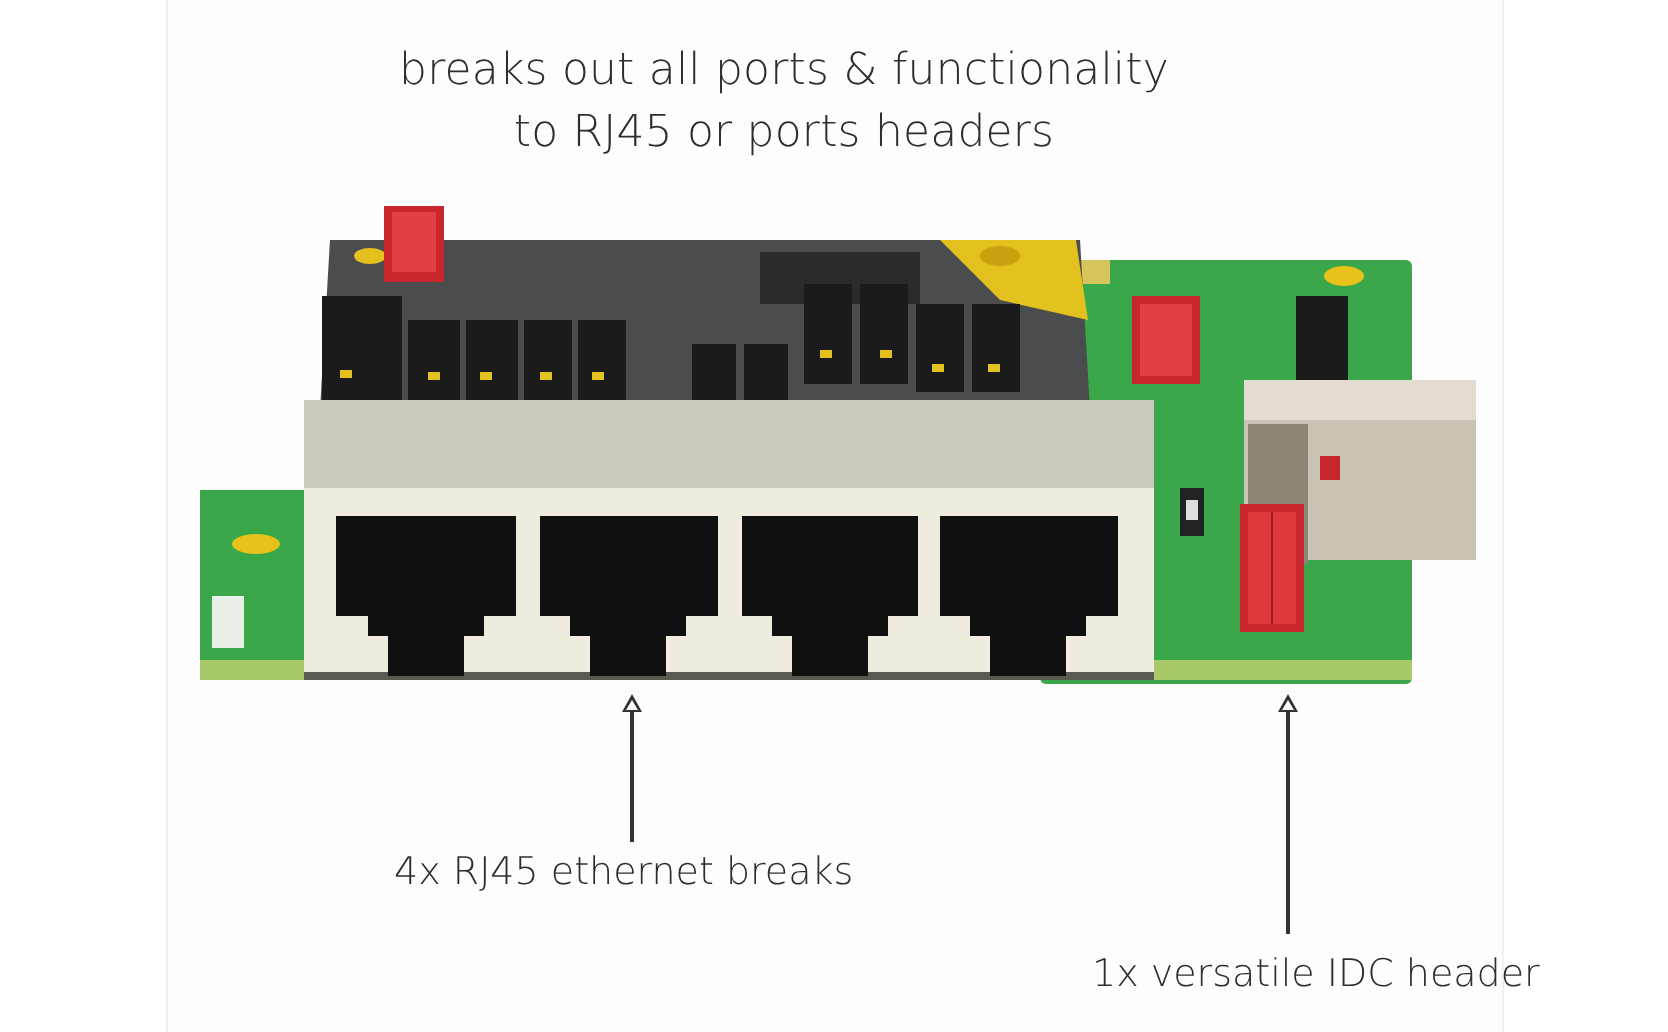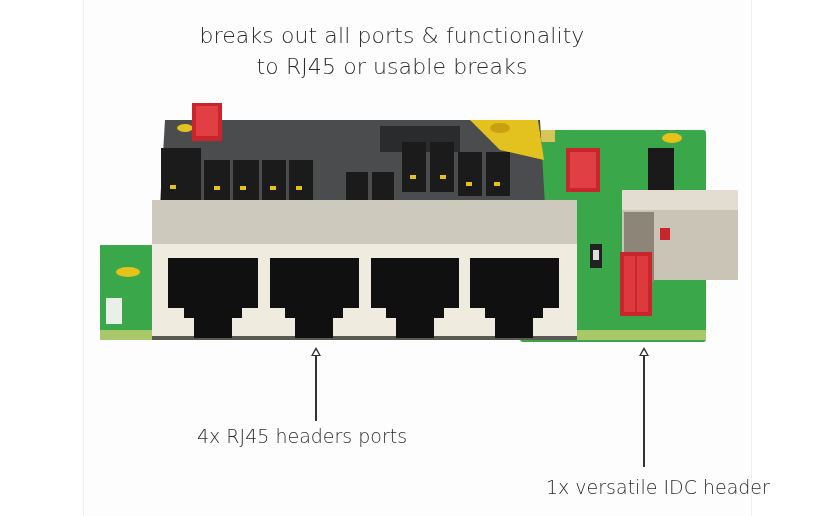--- a/index.html
+++ b/index.html
@@ -13,21 +13,21 @@
     .arrow-head { position:absolute; width:0; height:0; border-left:5px solid transparent; border-right:5px solid transparent; border-bottom:9px solid #333; }
     .arrow-head::after { content:""; position:absolute; left:-3px; top:3px; border-left:3px solid transparent; border-right:3px solid transparent; border-bottom:5px solid #fff; }
   </style>
 </head>
 <body>
 
 <div class="frame"></div>
 
 <div class="headline">
   <span>breaks out all ports &amp; functionality</span>
-  <span>to RJ45 or usable breaks</span>
+  <span>to RJ45 or ports headers</span>
 </div>
 
 <svg class="photo" viewBox="0 0 834 516" xmlns="http://www.w3.org/2000/svg">
 
   <g>
     <rect x="520" y="130" width="186" height="212" rx="3" fill="#3aa84a"></rect>
     <rect x="520" y="330" width="186" height="10" fill="#a9c86a"></rect>
     <rect x="530" y="130" width="25" height="12" fill="#d6c55a"></rect>
     <ellipse cx="672" cy="138" rx="10" ry="5" fill="#e6c21a"></ellipse>
     <rect x="648" y="148" width="26" height="44" fill="#1a1a1a"></rect>
@@ -101,19 +101,19 @@
       <path d="M371,258 h88 v50 h-15 v10 h-10 v20 h-38 v-20 h-10 v-10 h-15 z"></path>
       <path d="M470,258 h89 v50 h-16 v10 h-10 v20 h-38 v-20 h-10 v-10 h-15 z"></path>
     </g>
   </g>
 </svg>
 
 <div>
   <div class="arrow-head" style="left:311px; top:347px;"></div>
   <div class="arrow" style="left:315px; top:355px; height:66px;"></div>
 </div>
-<div class="caption" style="left:197px; top:425px;">4x RJ45 headers ports</div>
+<div class="caption" style="left:197px; top:425px;">4x RJ45 ethernet breaks</div>
 
 <div>
   <div class="arrow-head" style="left:639px; top:347px;"></div>
   <div class="arrow" style="left:643px; top:355px; height:112px;"></div>
 </div>
 <div class="caption" style="left:546px; top:476px;">1x versatile IDC header</div>
 
 </body></html>

